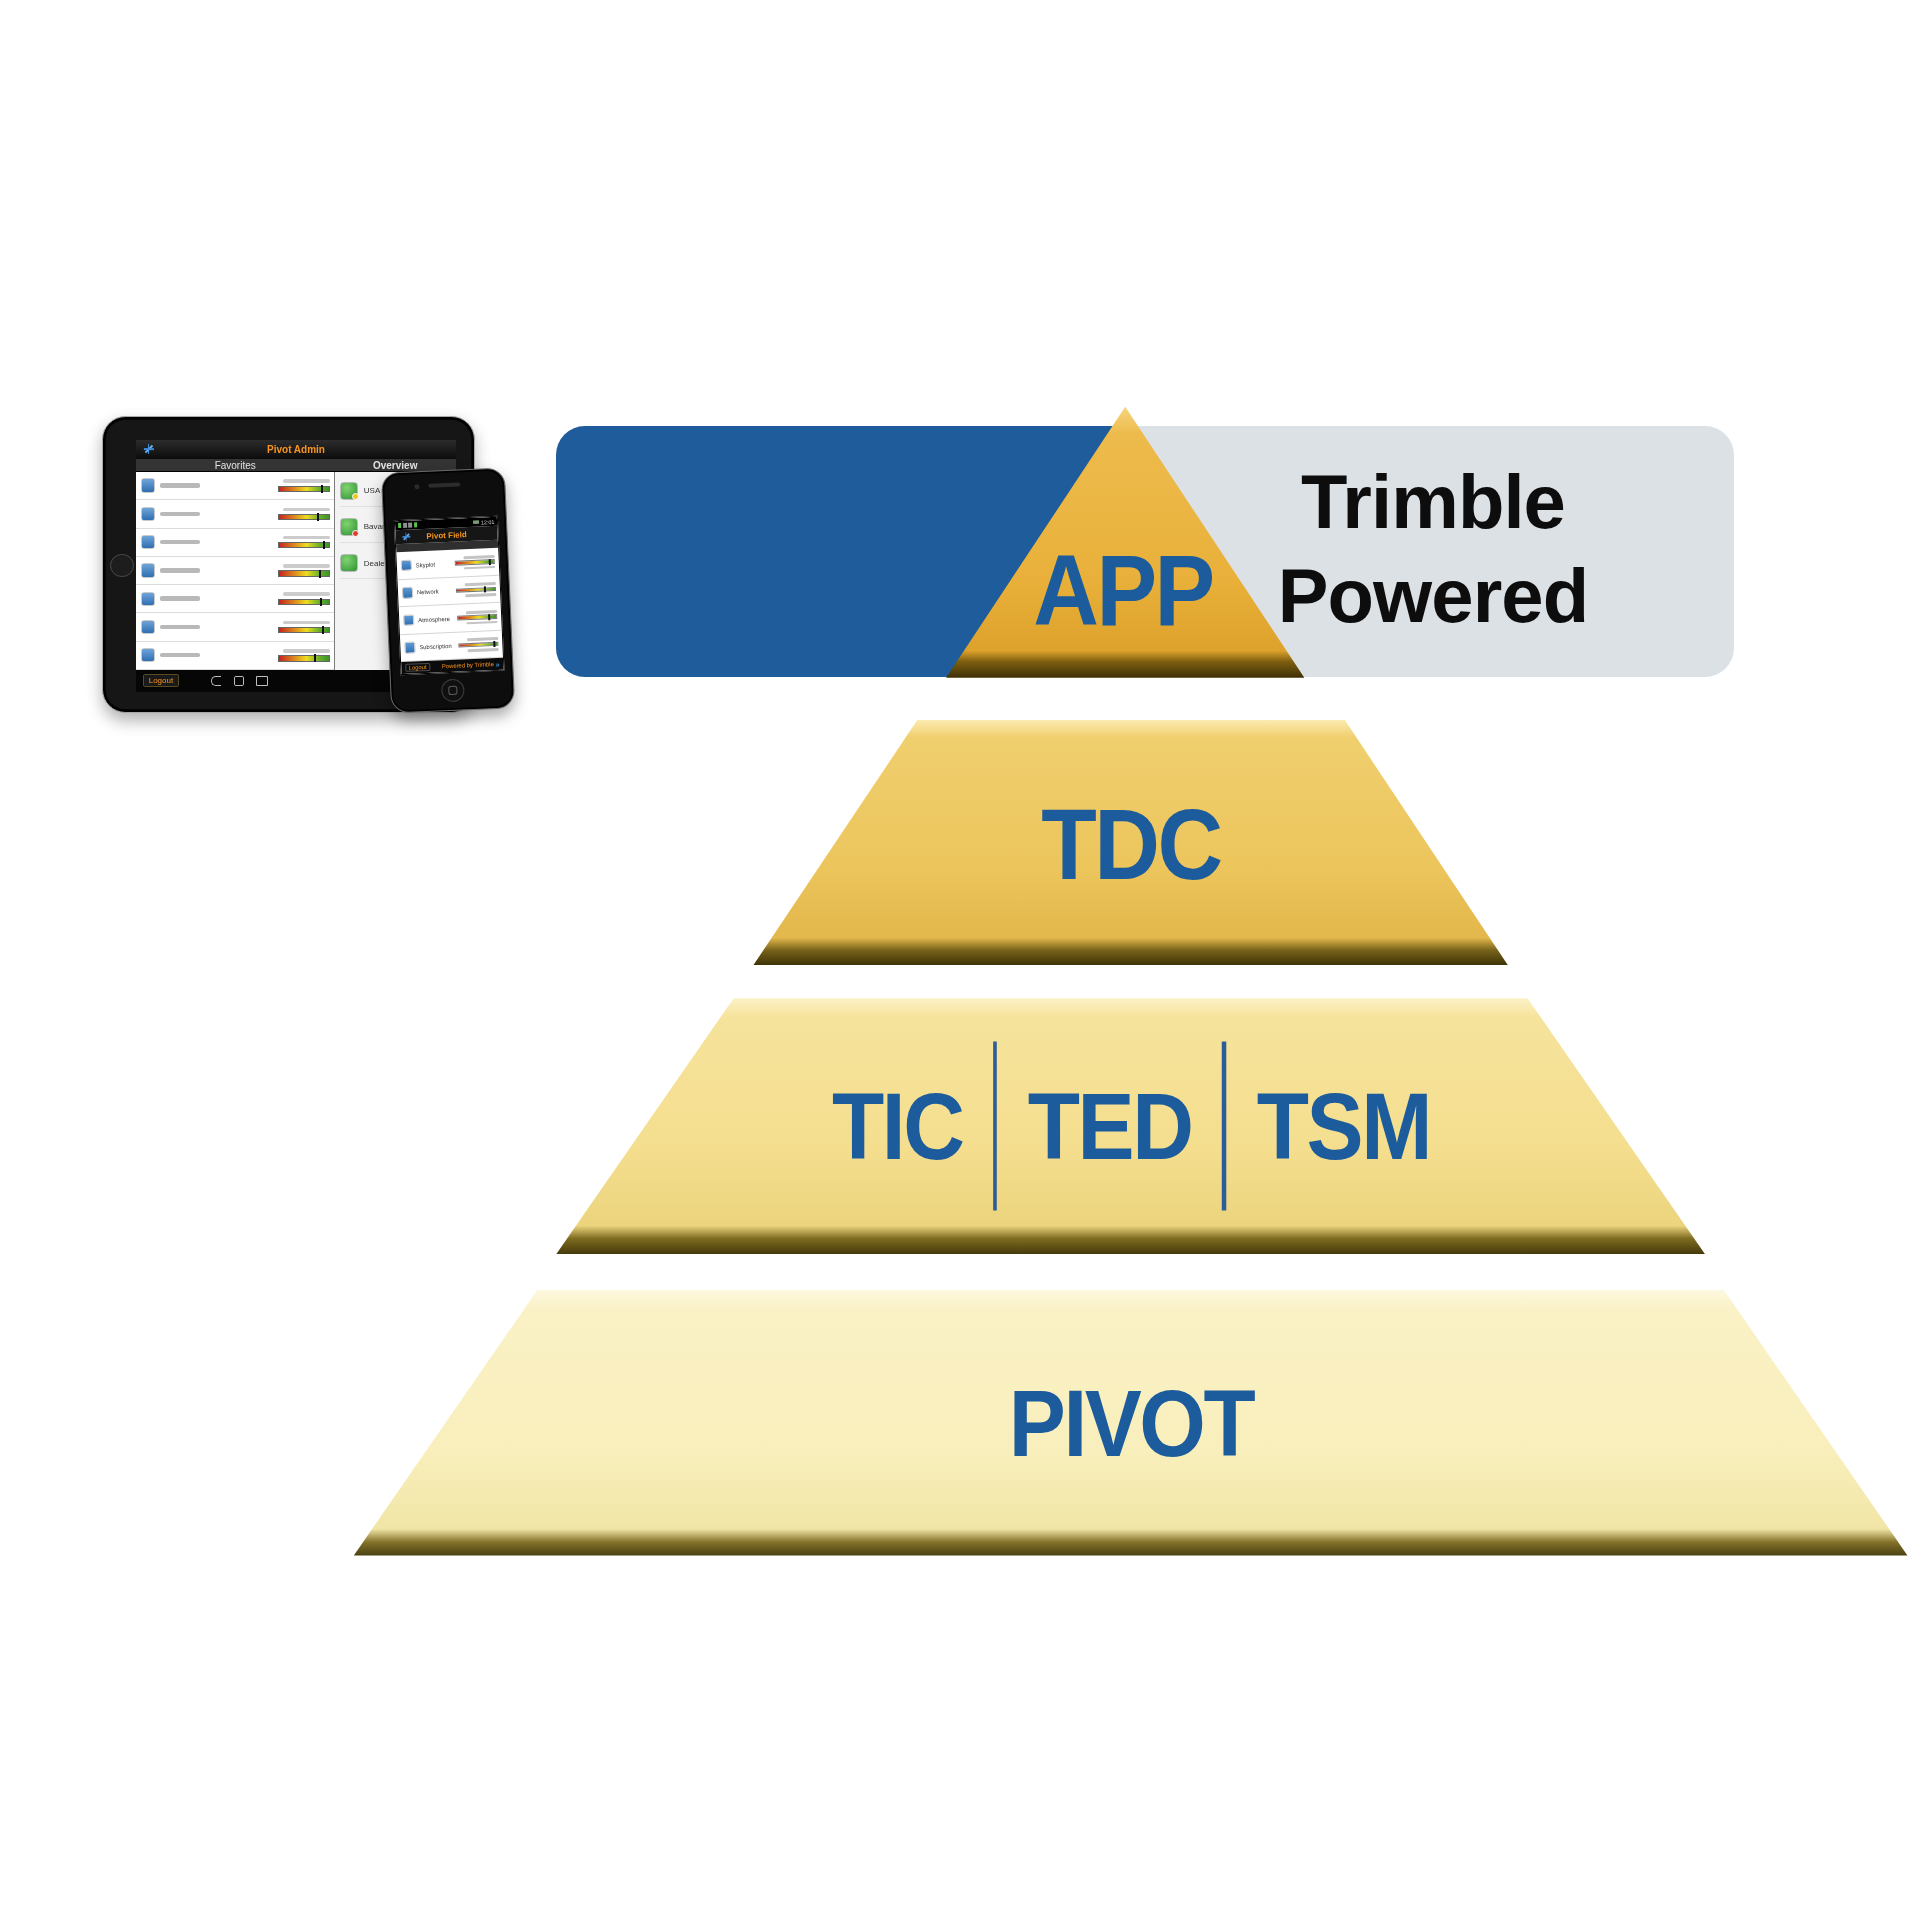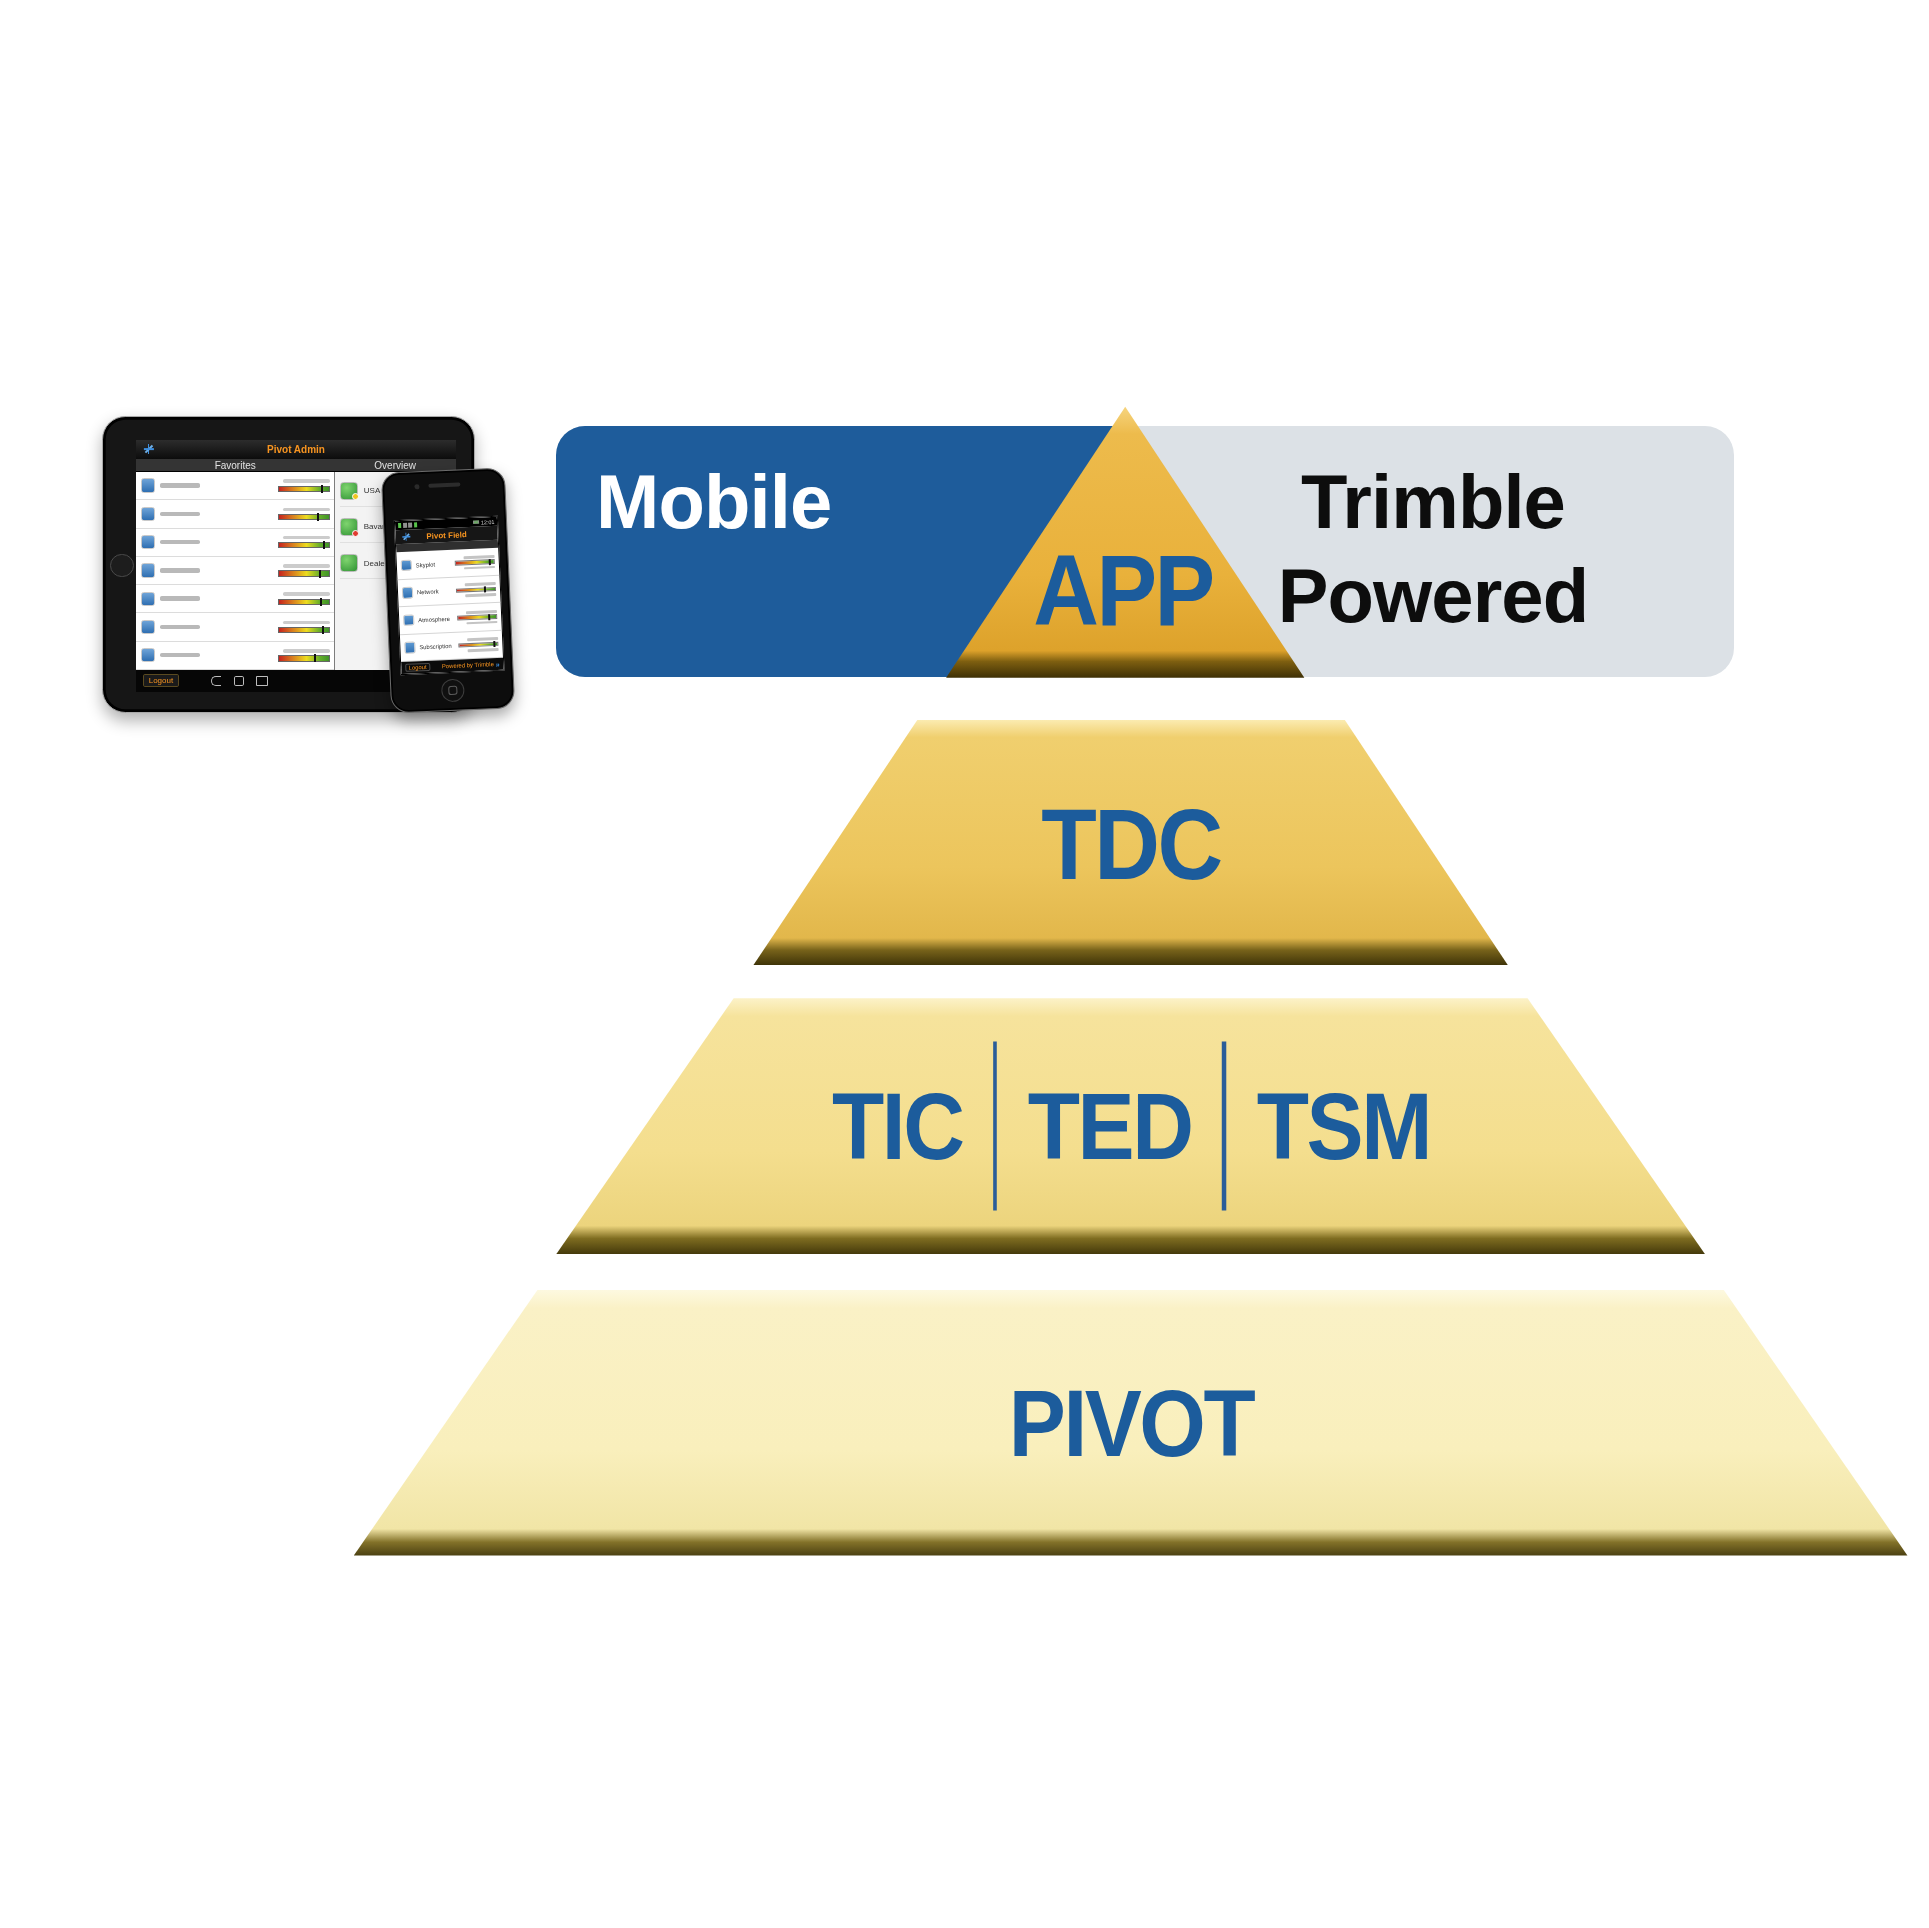--- a/index.html
+++ b/index.html
@@ -28,21 +28,21 @@
   .tab-screen{position:absolute;left:33px;top:22.5px;width:320px;height:252px;background:#ffffff;overflow:hidden;display:flex;flex-direction:column;}
   .tab-title{position:relative;height:19px;background:linear-gradient(#2c2c2c,#0c0c0c);flex:none;display:flex;align-items:center;justify-content:center;}
   .tab-title .ttl{color:#F79420;font-size:10px;font-weight:700;}
   .star{position:absolute;left:7.2px;width:10px;height:10px;}
   .star::before,.star::after{content:"";position:absolute;left:4.5px;top:0;width:1.8px;height:10px;background:#3E8EDD;}
   .star::after{transform:rotate(90deg);}
   .star i{position:absolute;left:4.5px;top:0;width:1.8px;height:10px;background:#6fb1ea;transform:rotate(45deg);display:block;}
   .tab-tabs{position:relative;height:13.5px;background:#343434;flex:none;border-bottom:0.9px solid #000;}
   .tab-tabs .tb{position:absolute;top:0;height:13.5px;line-height:13.5px;font-size:10px;color:#e2e2e2;transform:translateX(-50%);}
   .tb-fav{left:31%;}
-  .tb-ovr{left:81%;}
+  .tb-ovr{left:81%;font-weight:bold;}
   .tab-body{flex:1;display:flex;}
   .pane-left{width:199px;background:#ffffff;display:flex;flex-direction:column;border-right:1.8px solid #7d7d7d;}
   .lrow{flex:1;display:flex;align-items:center;padding:0 4.5px;border-bottom:0.9px solid #dcdcdc;}
   .ico-b{width:14.4px;height:14.4px;border-radius:2.7px;background:linear-gradient(#6fa4d8,#2f6fb2);border:0.9px solid #c9c9c9;flex:none;}
   .lab-bar{width:40px;height:4.5px;background:#b9b9b9;border-radius:1.8px;margin-left:5.4px;}
   .lstack{margin-left:auto;display:flex;flex-direction:column;align-items:flex-end;gap:2.7px;}
   .cap-bar{width:47px;height:3.6px;background:#cccccc;border-radius:1.8px;}
   .grad{position:relative;width:52px;height:6.3px;background:linear-gradient(90deg,#C6231F,#E2A81E 40%,#EDDC1F 55%,#64AE29 82%,#3F9427);border:0.9px solid #666;}
   .grad .tick{position:absolute;top:-1.8px;width:2.7px;height:8px;background:#111;}
   .pane-right{flex:1;background:#f3f3f3;display:flex;flex-direction:column;padding:3.6px 5.4px;gap:5.4px;}
@@ -291,21 +291,20 @@
       </div>
     </div>
     <div class="ph-home">
         <i></i>
       </div>
   </div>
 
   <div class="pill-gray"></div>
   <div class="pill-blue"></div>
   <div class="banner-text mobile-text">
-    <span class="ln">Mobile</span>
   </div>
   <div class="banner-text market-text">
     <span class="ln">Trimble</span>
     <span class="ln">Powered</span>
   </div>
 
   <svg class="pyr-svg" width="1930" height="1929" viewBox="0 0 2144 2143">
     <defs>
       <linearGradient id="gApp" x1="0" y1="0" x2="0" y2="1">
         <stop offset="0" stop-color="#F6D47E"></stop>

